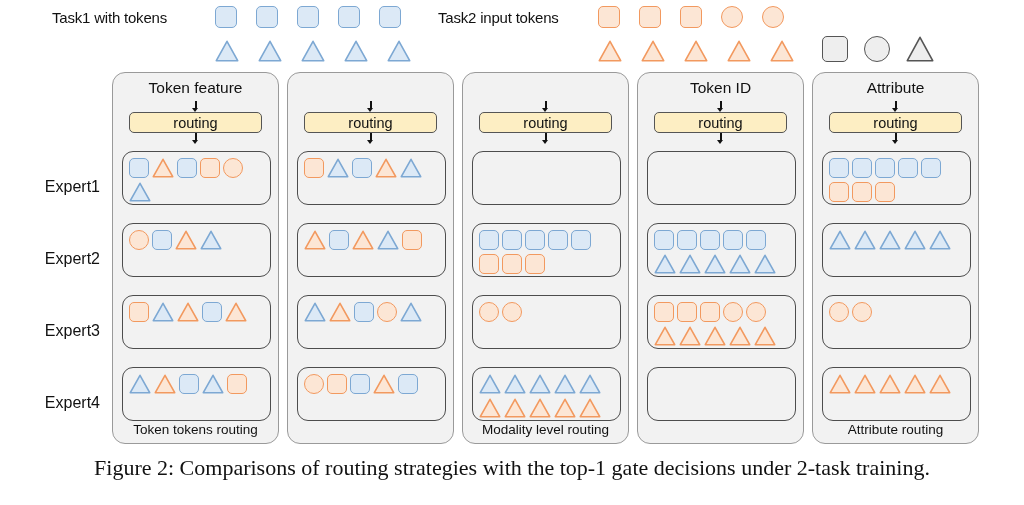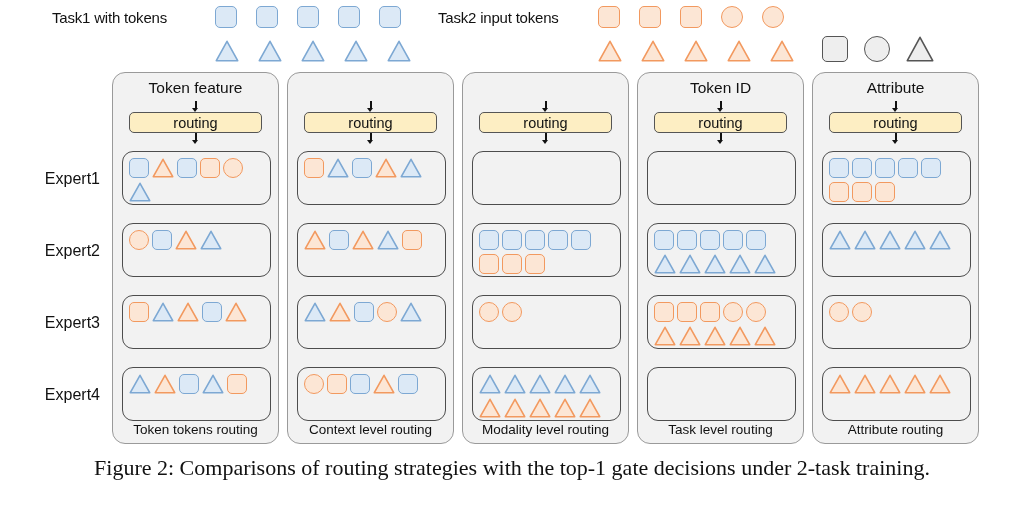--- a/index.html
+++ b/index.html
@@ -33,21 +33,21 @@
   .tr{position:relative;background:transparent;border:none;}
   .tr svg{display:block;}
 
   .blue.sq,.blue.ci{background:#dce9f6;border-color:#7da8d3;}
   .orange.sq,.orange.ci{background:#fce6d5;border-color:#f2995f;}
   .grey.sq,.grey.ci{background:#eeeeee;border-color:#555555;}
 
   
   #board{position:absolute;left:0;top:72px;width:1024px;height:372px;}
 
-  .expert-labels{position:absolute;left:0;top:8px;width:112px;height:372px;}
+  .expert-labels{position:absolute;left:0;top:16px;width:112px;height:372px;}
   .expert-label{
     position:absolute;right:12px;
     font-size:16px;color:#111;white-space:nowrap;
   }
 
   .col{
     position:absolute;top:0;
     width:167px;height:372px;
     background:#f2f2f2;
     border:1.3px solid #9a9a9a;
@@ -375,21 +375,20 @@
             <span class="shp sq blue" style="width: 20px; height: 20px;"></span>
             <span class="shp tr orange" style="width: 22px; height: 20px;">
               <svg width="22" height="20" viewBox="0 0 22 20">
                 <polygon points="11,1.3 20.7,18.7 1.3,18.7" fill="#fce6d5" stroke="#f2995f" stroke-width="1.6" stroke-linejoin="round"></polygon>
               </svg>
             </span>
             <span class="shp sq blue" style="width: 20px; height: 20px;"></span>
           </div>
         </div>
       </div>
-      <div class="col-footer">Context level routing</div>
     </div>
     <div class="col" style="left: 462px;">
       <div class="routing-wrap">
         <div class="arrow-up"></div>
         <div class="routing-box">routing</div>
         <div class="arrow-dn"></div>
       </div>
       <div class="cell" style="top: 78px; height: 54px;">
         <div class="cell-rows"></div>
       </div>
@@ -559,21 +558,20 @@
               <svg width="22" height="20" viewBox="0 0 22 20">
                 <polygon points="11,1.3 20.7,18.7 1.3,18.7" fill="#fce6d5" stroke="#f2995f" stroke-width="1.6" stroke-linejoin="round"></polygon>
               </svg>
             </span>
           </div>
         </div>
       </div>
       <div class="cell" style="top: 294px; height: 54px;">
         <div class="cell-rows"></div>
       </div>
-      <div class="col-footer">Task level routing</div>
     </div>
     <div class="col" style="left: 812px;">
       <div class="col-title">Attribute</div>
       <div class="routing-wrap">
         <div class="arrow-up"></div>
         <div class="routing-box">routing</div>
         <div class="arrow-dn"></div>
       </div>
       <div class="cell" style="top: 78px; height: 54px;">
         <div class="cell-rows">

